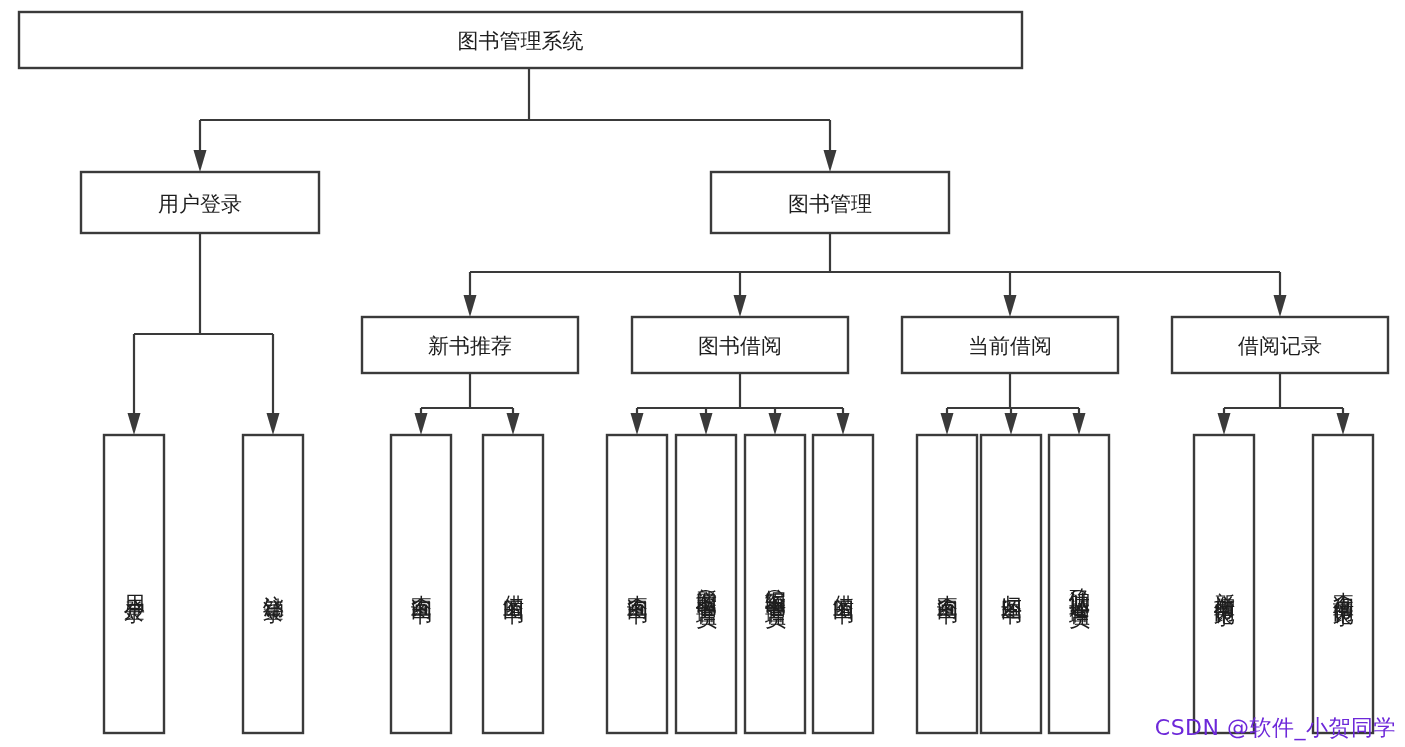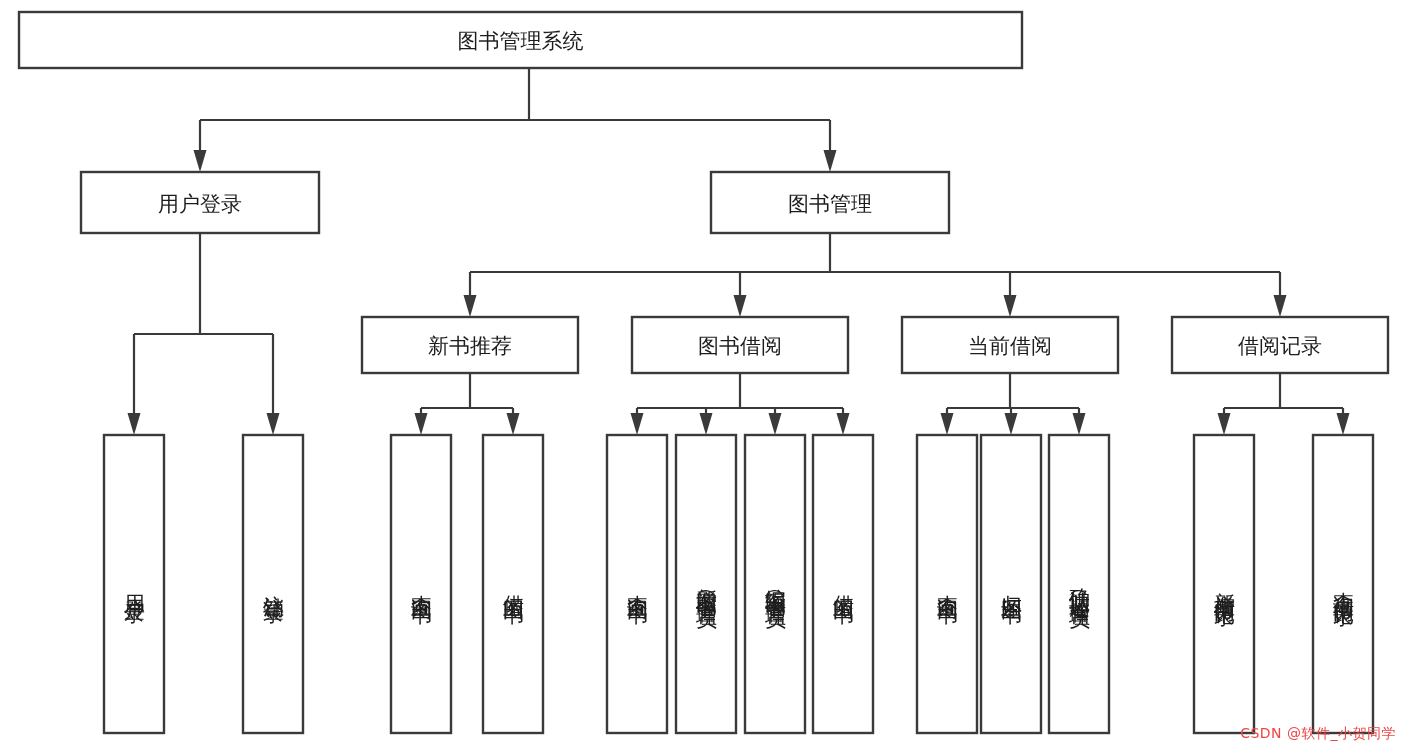--- a/index.html
+++ b/index.html
@@ -47,22 +47,22 @@
     fill: #1d1d1d;
     text-anchor: middle;
     dominant-baseline: central;
     white-space: pre;
   }
   .watermark {
     position: absolute;
     right: 8px;
     bottom: 4px;
     font-family: "DejaVu Sans", "Liberation Sans", sans-serif;
-    font-size: 14px;
-    color: #ef4444;
+    font-size: 22px;
+    color: #6d28d9;
     letter-spacing: 0.5px;
     white-space: nowrap;
     pointer-events: none;
   }
 </style>
 </head>
 <body>
 
 <div id="diagram-root">
   <svg class="diagram" viewBox="0 0 1405 747">

